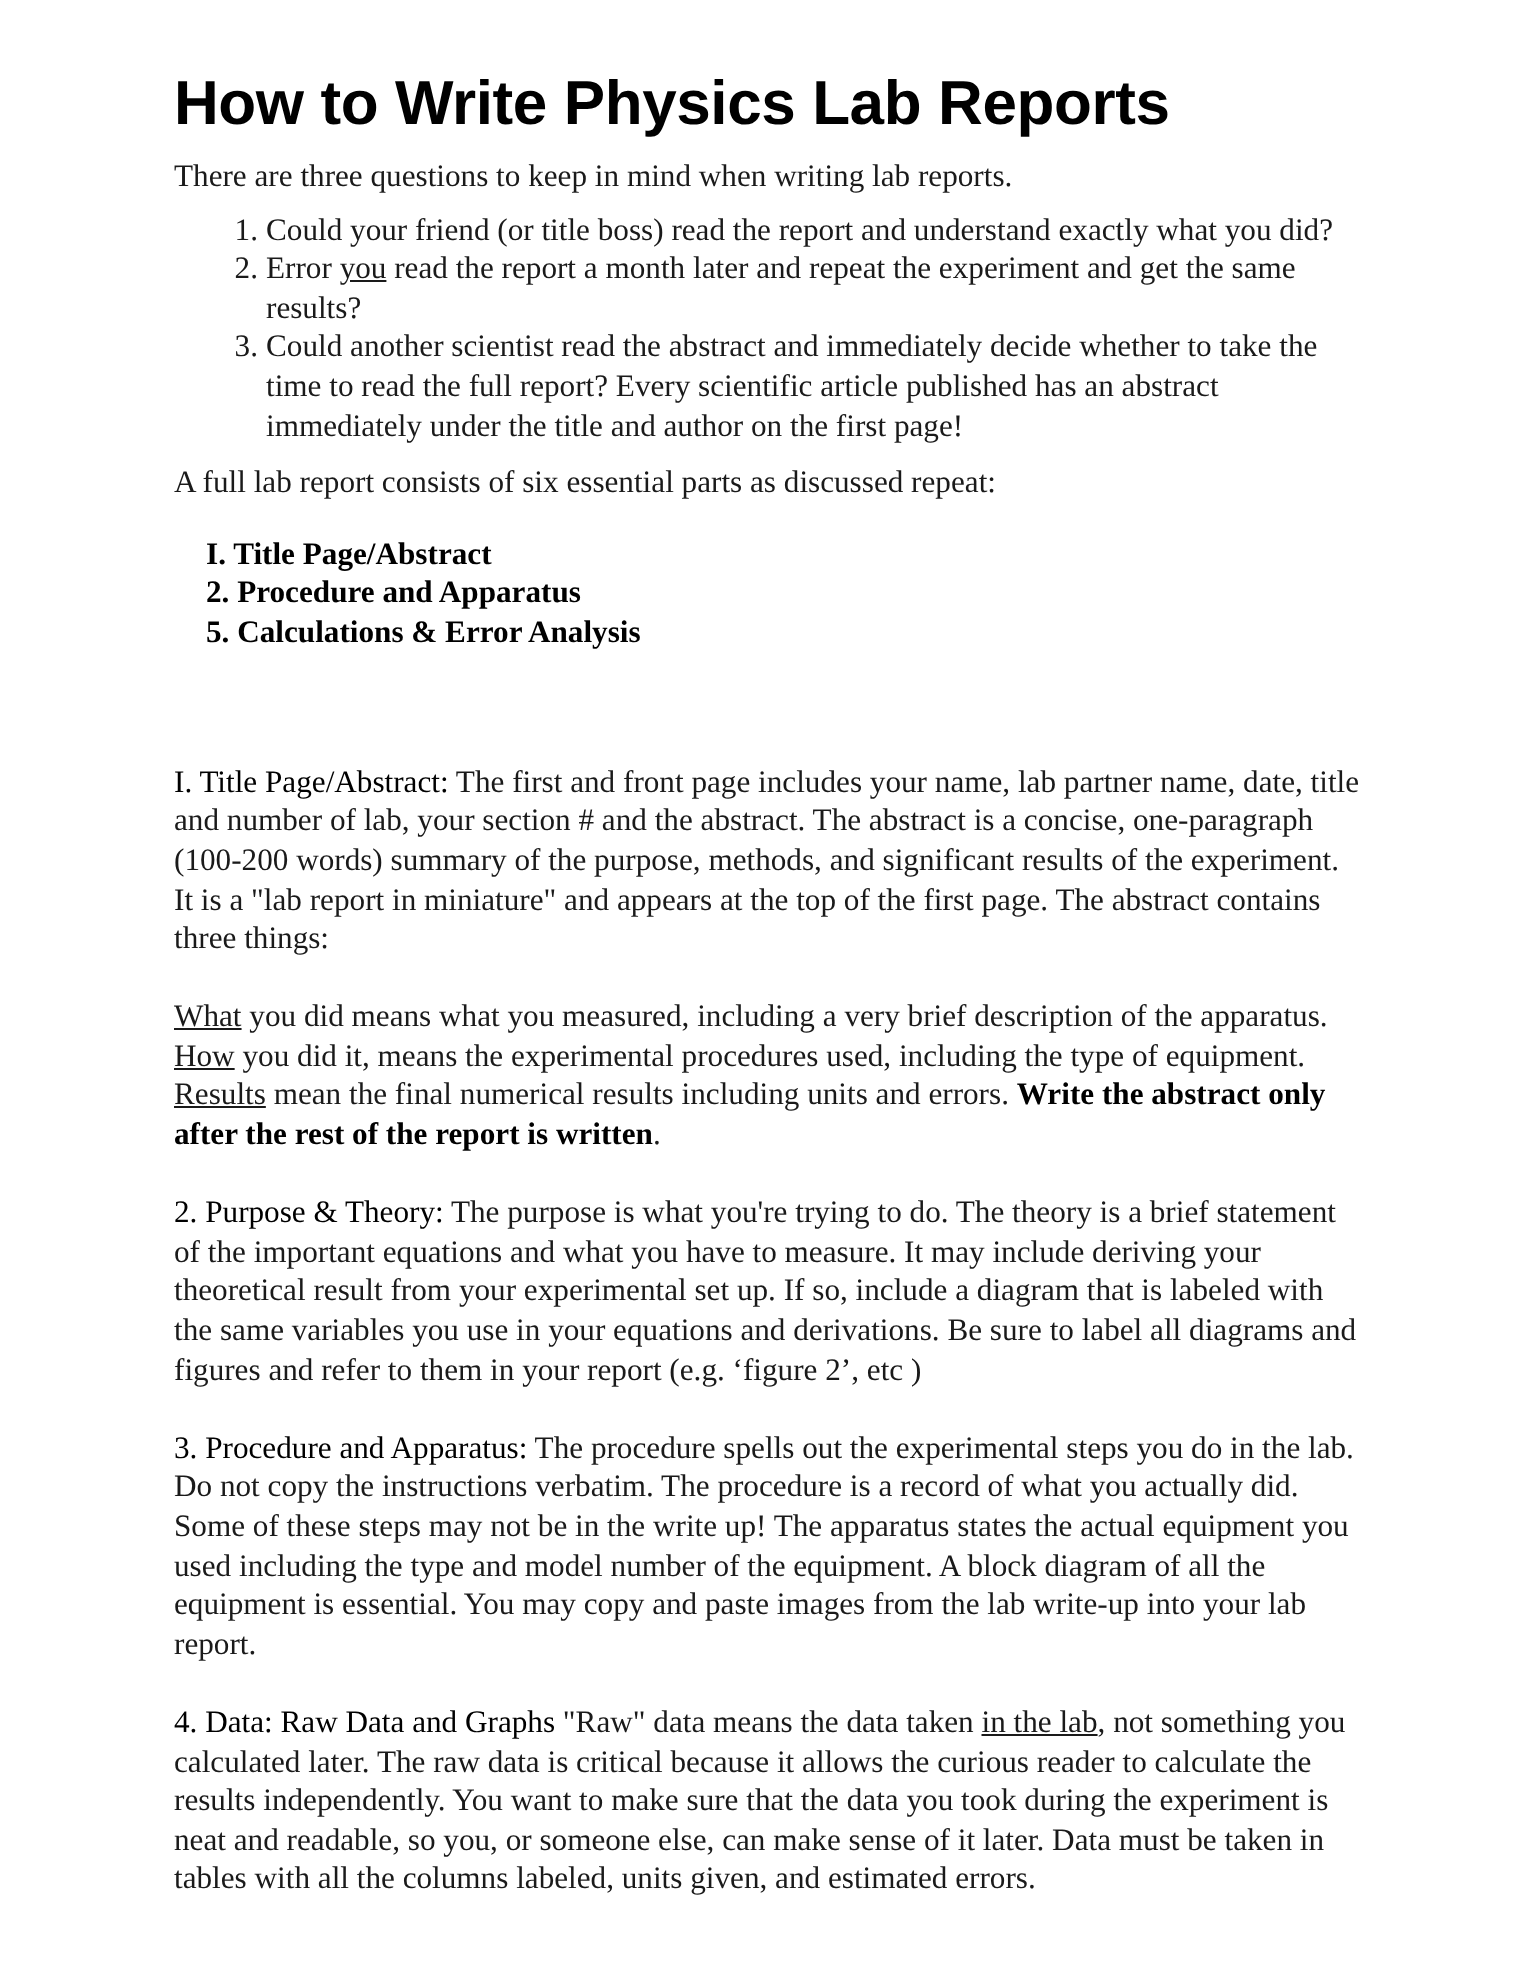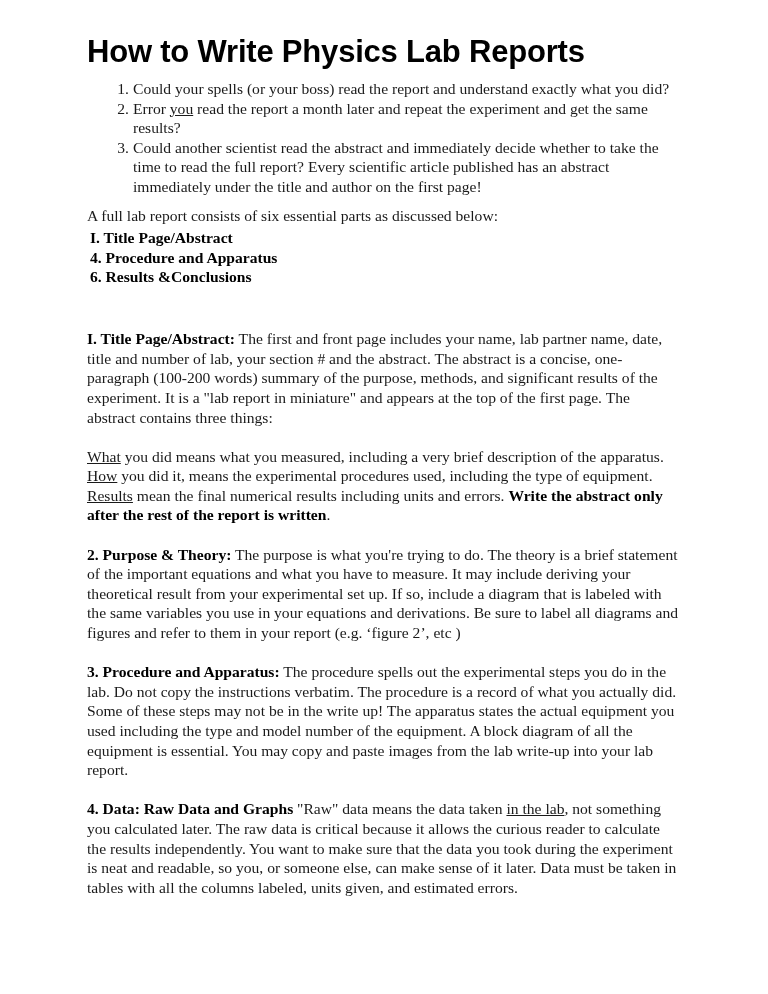--- a/index.html
+++ b/index.html
@@ -63,65 +63,66 @@
   ol.q-list > li::before {
     content: counter(qitem) ".";
     position: absolute;
     left: 26px;
     top: 0;
     width: 16px;
     text-align: right;
     font-size: 15.6px;
   }
   .parts-list {
-    margin: 3px;
+    margin: 16px;
     padding: 0;
     list-style: none;
   }
   .parts-list li {
     font-size: 15.6px;
     line-height: 19.6px;
     font-weight: bold;
     color: #000000;
   }
   .lead {
-    font-weight: bold;
+    font-weight: normal;
     color: #000000;
     text-align: right;
   }
   u.plain {
     text-underline-offset: 1px;
   }
   b.strong {
     font-weight: bold;
     color: #000000;
   }
 </style>
 </head>
 <body>
 
 <div class="page">
 
   <h1 class="doc-title">How to Write Physics Lab Reports</h1>
 
+  <p class="body-text">There are three questions to keep in mind when writing lab reports.</p>
 
   <ol class="q-list">
-    <li><span>Could your spells (or your boss) read the report and understand exactly what you did?</span></li>
+    <li><span>Could your friend (or title boss) read the report and understand exactly what you did?</span></li>
     <li><span>Error </span><u class="plain">you</u><span> read the report a month later and repeat the experiment and get the same results?</span></li>
     <li><span>Could another scientist read the abstract and immediately decide whether to take the time to read the full report? Every scientific article published has an abstract immediately under the title and author on the first page!</span></li>
   </ol>
 
   <div class="gap-sm"></div>
 
-  <p class="body-text">A full lab report consists of six essential parts as discussed below:</p>
+  <p class="body-text">A full lab report consists of six essential parts as discussed repeat:</p>
 
   <ul class="parts-list">
     <li>I. Title Page/Abstract</li>
-    <li>4. Procedure and Apparatus</li>
-    <li>6. Results &amp;Conclusions</li>
+    <li>2. Procedure and Apparatus</li>
+    <li>5. Calculations &amp; Error Analysis</li>
   </ul>
 
   <div class="gap"></div>
 
 
   <div class="gap"></div>
 
   <p class="body-text"><span class="lead">I. Title Page/Abstract:</span><span> The first and front page includes your name, lab partner name, date, title and number of lab, your section # and the abstract. The abstract is a concise, one-paragraph (100-200 words) summary of the purpose, methods, and significant results of the experiment. It is a "lab report in miniature" and appears at the top of the first page. The abstract contains three things:</span></p>
 
   <div class="gap"></div>

